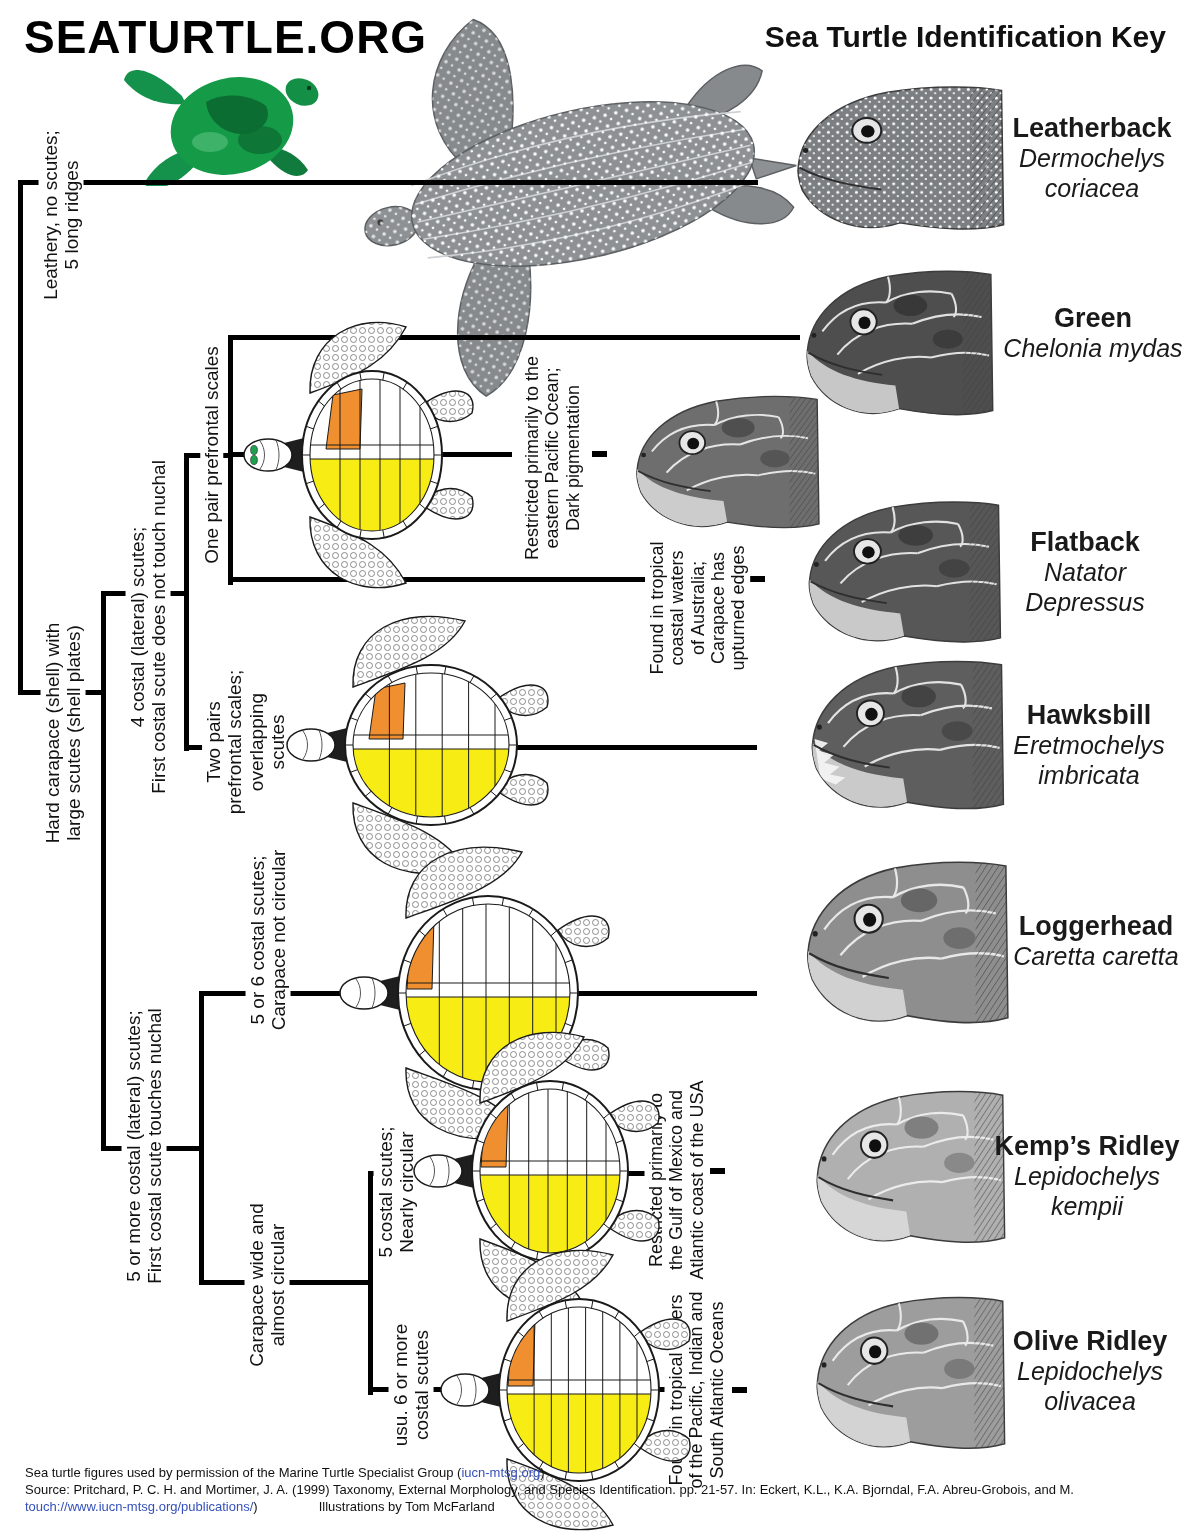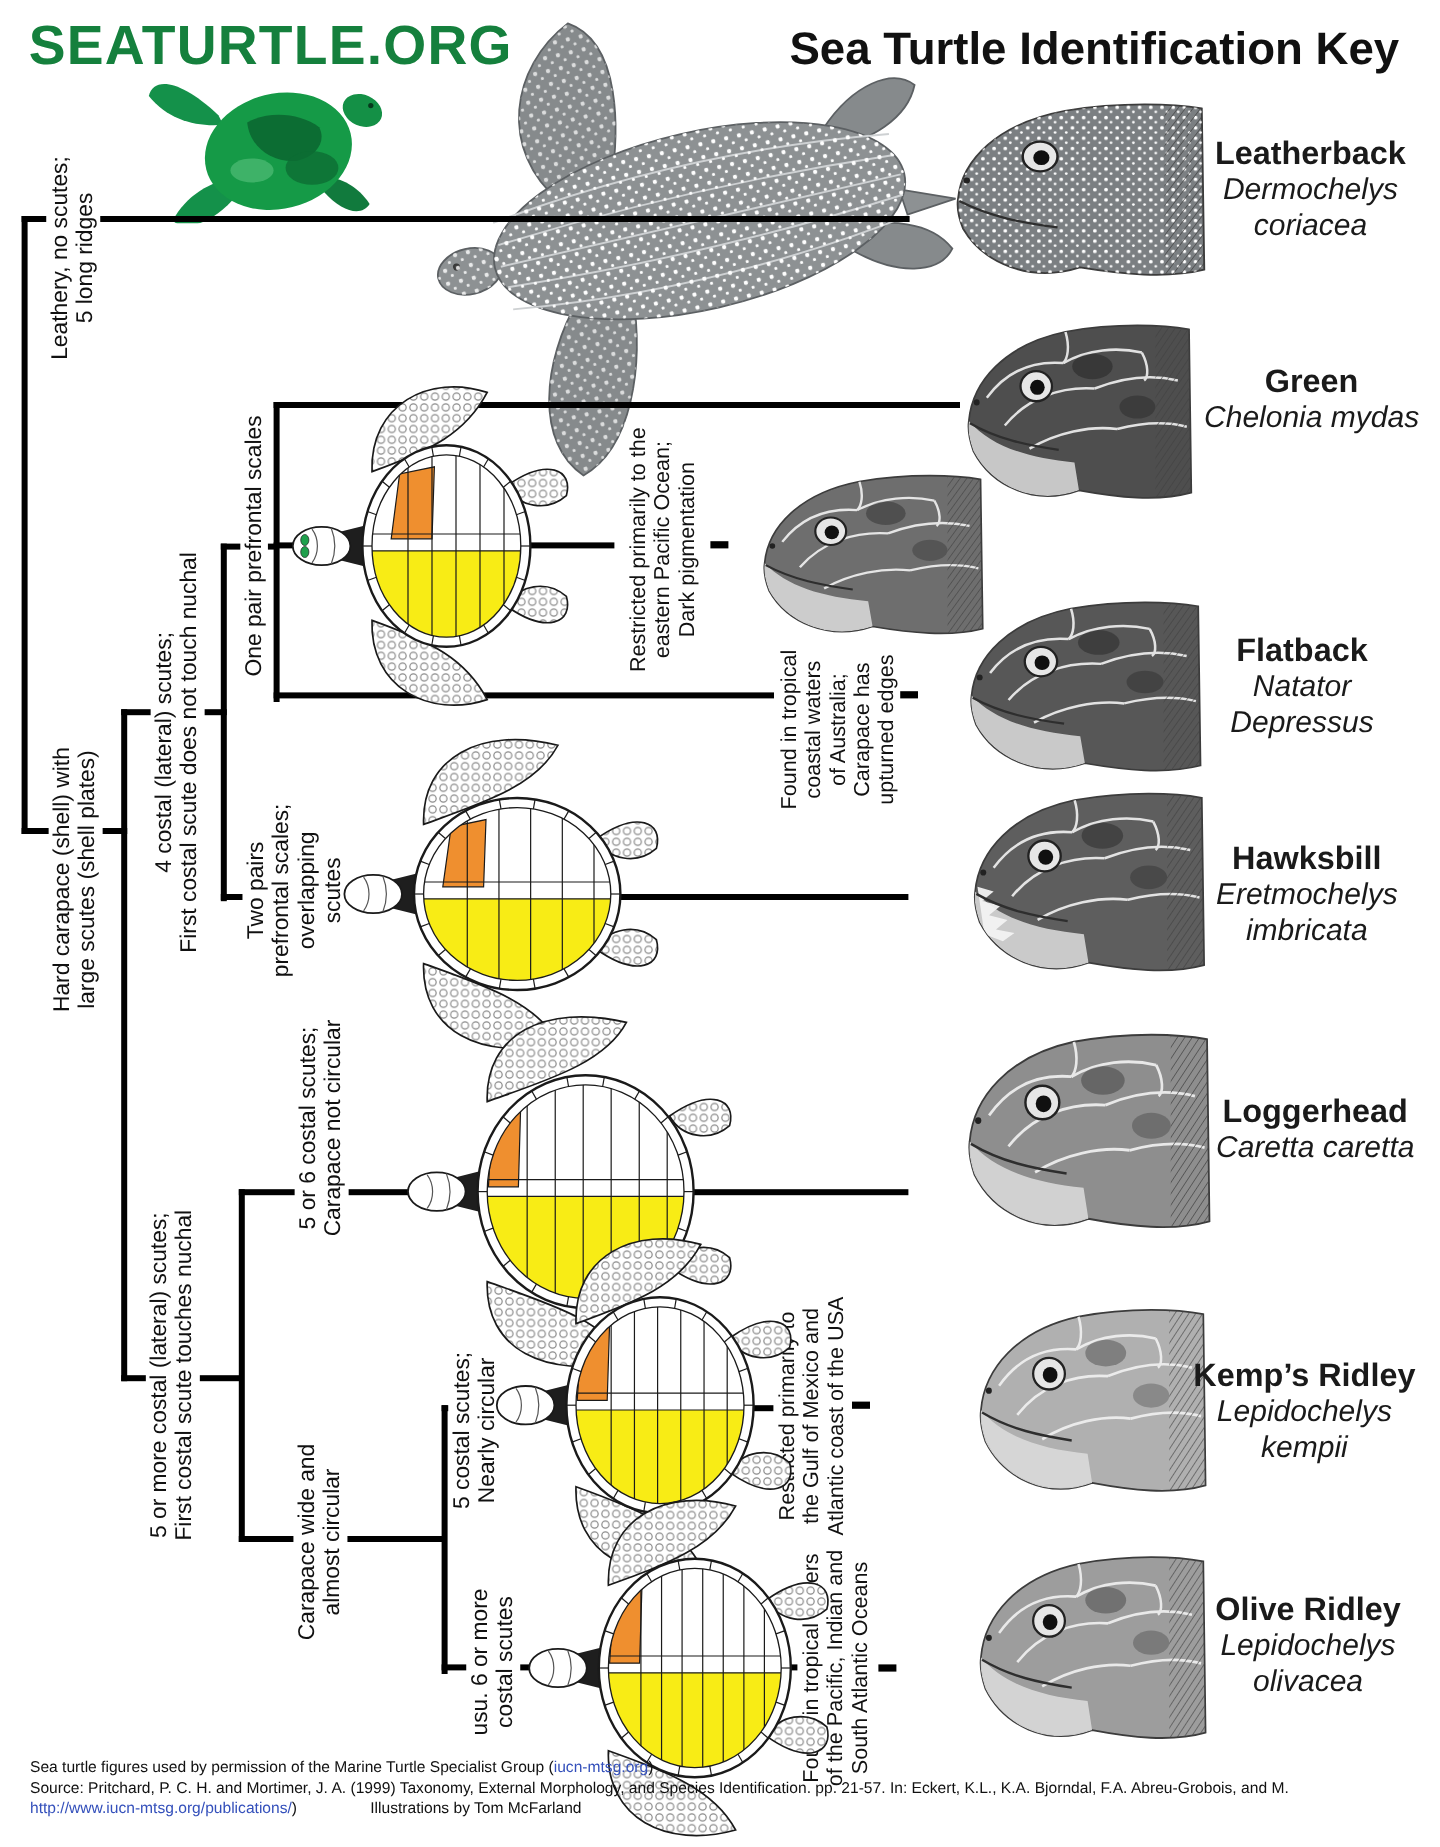--- a/index.html
+++ b/index.html
@@ -6,22 +6,22 @@
   #canvas{position:relative;width:1200px;height:1539px;background:#fff;overflow:hidden;
           font-family:"Liberation Sans", sans-serif;color:#1a1a1a;}
   .abs{position:absolute;}
   .line{position:absolute;background:#000;}
   .dash{position:absolute;width:15px;height:6px;background:#000;}
   .rlabel{position:absolute;transform:translate(-50%,-50%) rotate(-90deg);background:#fff;
           white-space:pre-line;text-align:center;font-size:19px;line-height:1.13;color:#111;
           padding:1px 4px;}
   .rnote{font-size:18px;}
   .logo-text{position:absolute;left:24px;top:10px;font-size:46px;font-weight:bold;
-             letter-spacing:1px;color:#15803d;}
-  .title{position:absolute;right:34px;top:20px;font-size:38px;font-weight:bold;color:#111;}
+             letter-spacing:1px;color:#000000;}
+  .title{position:absolute;right:34px;top:20px;font-size:30px;font-weight:bold;color:#111;}
   .species{position:absolute;transform:translateX(-50%);text-align:center;width:260px;}
   .sp-common{font-size:27px;font-weight:bold;color:#1a1a1a;line-height:1.15;}
   .sp-sci{font-size:25px;font-style:italic;color:#1a1a1a;line-height:1.18;white-space:pre-line;}
   .flip{fill:url(#pat-scales);stroke:#1a1a1a;stroke-width:1.4;}
   .sl{stroke:#1a1a1a;stroke-width:1;}
   #footer{position:absolute;left:25px;top:1464px;width:1160px;font-size:13px;line-height:17px;color:#111;}
   #footer .b{font-weight:normal;}
   #footer a{color:#3450bb;text-decoration:none;}
   #footer .credit{margin-left:61px;}
 </style>
@@ -628,16 +628,16 @@
   </div>
   <div class="species" style="left:1090px;top:1326px">
     <div class="sp-common">Olive Ridley</div>
     <div class="sp-sci">Lepidochelys
 olivacea</div>
   </div>
 
   <div id="footer">
     <div class="b"><span>Sea turtle figures used by permission of the Marine Turtle Specialist Group (</span><a href="#">iucn-mtsg.org</a><span>)</span></div>
     <div>Source: Pritchard, P. C. H. and Mortimer, J. A. (1999) Taxonomy, External Morphology, and Species Identification. pp. 21-57. In: Eckert, K.L., K.A. Bjorndal, F.A. Abreu-Grobois, and M.</div>
-    <div><a href="#">http://www.iucn-mtsg.org/publications/</a><span>)</span><span class="credit">Illustrations by Tom McFarland</span></div>
+    <div><a href="#">touch://www.iucn-mtsg.org/publications/</a><span>)</span><span class="credit">Illustrations by Tom McFarland</span></div>
   </div>
 
 </div>
 
 </body></html>

